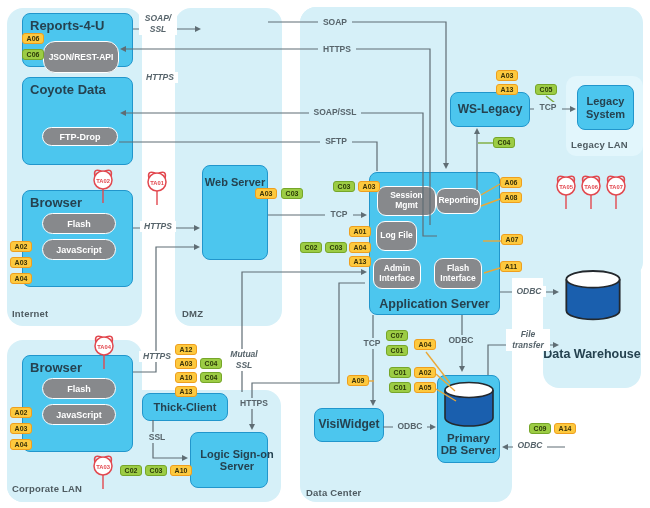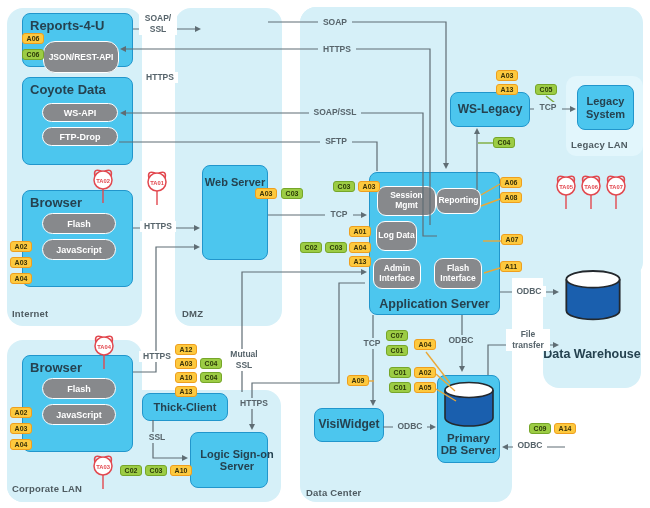--- a/index.html
+++ b/index.html
@@ -16,21 +16,21 @@
         display:flex;align-items:center;justify-content:center;box-sizing:border-box;z-index:3;font-size:9px;}
   .sub{position:absolute;background:#87898c;border:1.5px solid #fff;border-radius:9px;color:#fff;font-weight:700;
        display:flex;align-items:center;justify-content:center;text-align:center;font-size:8.5px;line-height:1.15;
        box-sizing:border-box;z-index:3;padding:1px;}
   .bdg{position:absolute;width:22px;height:11px;border-radius:3px;box-sizing:border-box;z-index:5;
        font-size:7px;font-weight:700;color:#3a3208;display:flex;align-items:center;justify-content:center;}
   .bdg.a{background:#fdc93e;border:1px solid #ef9f1e;}
   .bdg.c{background:#9ccc44;border:1px solid #76a629;color:#2c3a08;}
   .elbl{position:absolute;z-index:6;font-size:8.5px;font-weight:700;color:#57646b;text-align:center;
         white-space:pre-line;line-height:11px;background:#d6f0f8;padding:0 1px;}
-  .elbl.wbg{background:#fff;}
+  .elbl.wbg{background:#fff;font-style:italic;}
   .wires{position:absolute;left:0;top:0;z-index:4;pointer-events:none;}
   .gl polyline{fill:none;stroke:#5f6d74;stroke-width:1.2;}
   .gl polygon{fill:#5f6d74;}
   .ys polyline{fill:none;stroke:#eaa838;stroke-width:1.4;}
   .gs polyline{fill:none;stroke:#7dab3a;stroke-width:1.4;}
   .dev{position:absolute;z-index:6;overflow:visible;}
   .dev path{fill:none;stroke:#e2484f;stroke-width:1.6;stroke-linecap:round;}
   .dev circle{fill:#fff;stroke:#e2484f;stroke-width:1.5;}
   .dev text{fill:#e2484f;font-size:5.8px;font-weight:700;text-anchor:middle;font-family:"Liberation Sans",sans-serif;}
   .dev line{stroke:#e2484f;stroke-width:1.4;}
@@ -61,39 +61,38 @@
 
   <div class="box" style="left:22px;top:13px;width:111px;height:54px">
     <span class="bt tl" style="font-size:13px">Reports-4-U</span>
   </div>
   <div class="pill" style="left:43px;top:41px;width:76px;height:32px;font-size:8.5px">JSON/REST-API</div>
 
 
   <div class="box" style="left:22px;top:77px;width:111px;height:88px">
     <span class="bt tl" style="font-size:13px">Coyote Data</span>
   </div>
-  <div class="pill" style="left:42px;top:103px;width:76px;height:19px">WS-API</div>
   <div class="pill" style="left:42px;top:127px;width:76px;height:19px">FTP-Drop</div>
 
   <div class="box" style="left:22px;top:190px;width:111px;height:97px">
     <span class="bt tl" style="font-size:13px">Browser</span>
   </div>
   <div class="pill" style="left:42px;top:213px;width:74px;height:21px">Flash</div>
   <div class="pill" style="left:42px;top:239px;width:74px;height:21px">JavaScript</div>
 
   <div class="box" style="left:202px;top:165px;width:66px;height:95px">
     <span class="bt" style="display:block;padding-top:10px;text-align:center;font-size:11px">Web Server</span>
   </div>
 
   <div class="box" style="left:369px;top:172px;width:131px;height:143px">
     <span class="bt bot" style="font-size:12.5px">Application Server</span>
   </div>
   <div class="sub" style="left:377px;top:186px;width:59px;height:30px">Session Mgmt</div>
   <div class="sub" style="left:436px;top:188px;width:45px;height:26px">Reporting</div>
-  <div class="sub" style="left:376px;top:221px;width:41px;height:30px">Log Data</div>
+  <div class="sub" style="left:376px;top:221px;width:41px;height:30px">Log File</div>
   <div class="sub" style="left:373px;top:258px;width:48px;height:31px">Admin Interface</div>
   <div class="sub" style="left:434px;top:258px;width:48px;height:31px">Flash Interface</div>
 
   <div class="box" style="left:450px;top:92px;width:80px;height:35px">
     <span class="bt ctr" style="font-size:12px">WS-Legacy</span>
   </div>
   <div class="box" style="left:577px;top:85px;width:57px;height:45px">
     <span class="bt ctr" style="font-size:11px">Legacy System</span>
   </div>
 

